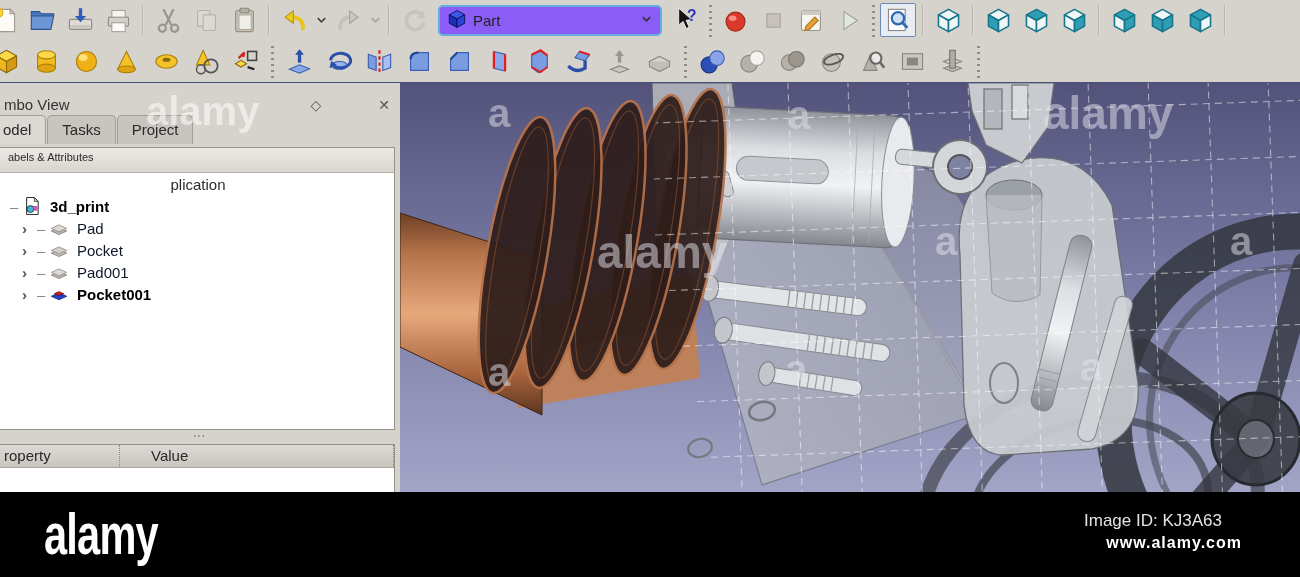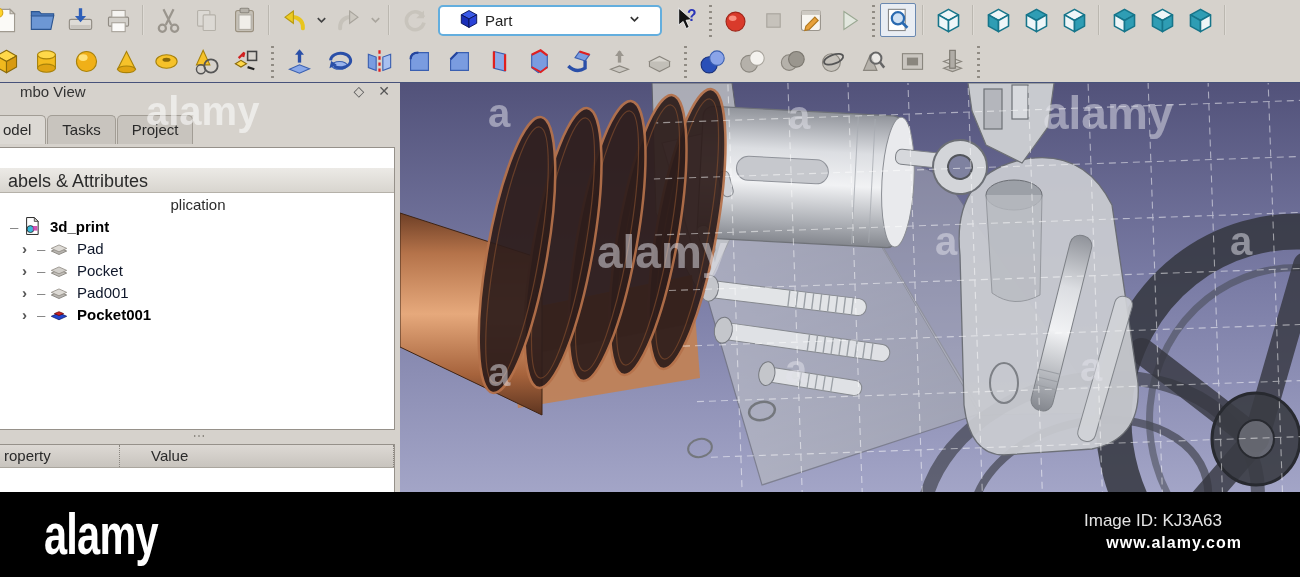--- a/index.html
+++ b/index.html
@@ -12,35 +12,35 @@
   #row2 { height:42px; gap:4px; }
   .tbtn { width:36px; height:34px; display:flex; align-items:center; justify-content:center; flex:0 0 auto; }
   .tbtn svg { width:29px; height:29px; }
   .tbtn.narrow { width:14px; }
   .tbtn.narrow svg { width:13px; height:26px; }
   .tbtn.framed { border:1px solid #6a88b0; background:#e9edf3; border-radius:2px; }
   #row1 .tbtn:first-child { margin-left:-16px; }
   #row2 .tbtn:first-child { margin-left:-14px; }
   .sep { width:2px; height:30px; background:linear-gradient(90deg,#aaa69e,#efece7); margin:0 4px; flex:0 0 auto; }
   .dotsep { width:9px; height:34px; flex:0 0 auto; background-image:radial-gradient(circle,#8f8a82 1.1px,transparent 1.5px); background-size:9px 6px; background-repeat:repeat-y; background-position:center top; }
-  .wb-select { display:flex; align-items:center; gap:6px; width:224px; height:31px; background:#ffffff; border:2px solid #63aede; border-radius:5px; padding:0 19px; margin:0 4px; flex:0 0 auto; font-size:15px; color:#222; }
+  .wb-select { display:flex; align-items:center; gap:6px; width:224px; height:31px; background:#8b5cf6; border:2px solid #63aede; border-radius:5px; padding:0 7px; margin:0 4px; flex:0 0 auto; font-size:15px; color:#222; }
   .wb-select .wbchev { margin-left:auto; }
 
   
   .main { position:absolute; top:82px; left:0; width:1300px; height:410px; display:flex; border-top:1px solid #47527a; }
   .combo { position:relative; width:400px; flex:0 0 auto; background:#d6d2cc; }
-  .titlebar { height:30px; display:flex; align-items:flex-start; padding:0 10px 0 20px; font-size:15px; color:#333; }
+  .titlebar { height:30px; display:flex; align-items:flex-end; padding:0 10px 0 4px; font-size:15px; color:#333;gap:43px; }
   .titlebar .spacer { flex:1; }
   .titlebar .winbtn { color:#555; font-size:14px; margin-left:14px; cursor:default; }
   .tabs { display:flex; align-items:flex-end; height:31px; gap:1px; padding-left:0; }
   .tab { padding:5px 14px 6px; font-size:15px; color:#2a2a2a; background:#c8c4be; border:1px solid #a29d95; border-bottom:none; border-radius:5px 5px 0 0; }
   .tab.active { background:#dcd9d4; }
   .tab.first { margin-left:-12px; }
   .treebox { position:absolute; top:64px; left:0; right:5px; bottom:62px; background:#fff; border:1px solid #96918a; border-left:none; overflow:hidden; }
-  .treehdr { height:25px; background:linear-gradient(#eceae6,#d8d5cf); border-bottom:1px solid #b5b1a9; font-size:18px; padding:3px 8px; color:#2a2a2a;margin-top:20px; }
+  .treehdr { height:25px; background:linear-gradient(#eceae6,#d8d5cf); border-bottom:1px solid #b5b1a9; font-size:11px; padding:3px 8px; color:#2a2a2a; }
   .trow { display:flex; align-items:center; height:22px; font-size:15px; color:#2b2b2b; }
   .trow.root { padding-left:2px;justify-content:center; }
   .trow.doc { padding-left:10px; }
   .trow.child { padding-left:22px; }
   .trow .exp { width:15px; color:#555; font-weight:bold; font-size:15px; }
   .trow .dash { width:12px; color:#888; }
   .trow .ticon { width:24px; height:20px; margin-right:4px; }
   .trow .ticon svg { width:20px; height:20px; }
   .trow .lbl.bold { font-weight:bold; color:#000000; }
   .trow .lbl.muted { color:#0f172a; }

